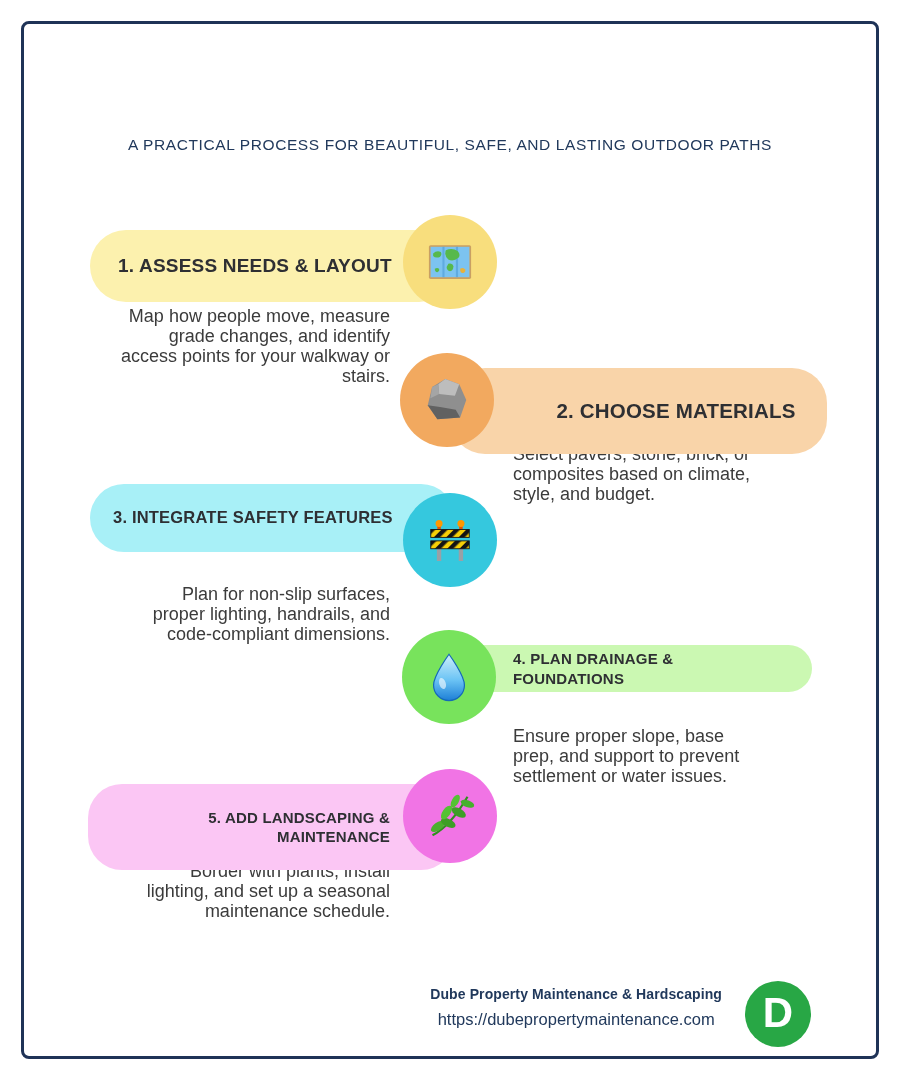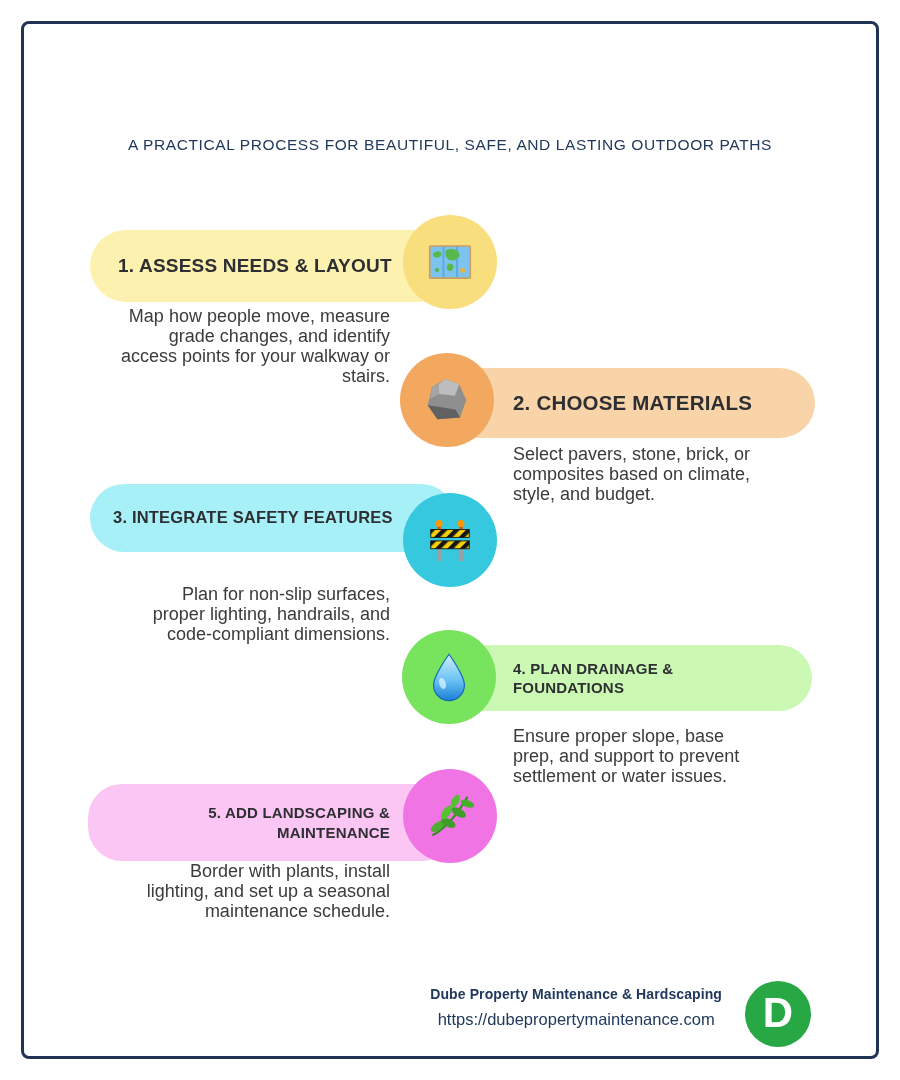--- a/index.html
+++ b/index.html
@@ -36,35 +36,35 @@
     position:absolute;margin:0;color:var(--body);font-size:18px;line-height:20px;
     white-space:pre-line;
   }
   
   .step1 .pill{left:90px;top:230px;width:365px;height:72px;border-radius:36px;padding-left:28px;box-sizing:border-box;}
   .step1 .pill-label{font-size:19px;}
   .step1 .circle{left:403px;top:215px;}
   .step1 .desc{left:90px;top:306px;width:300px;text-align:right;}
   
   .step2 .circle{left:400px;top:353px;}
-  .step2 .pill{left:438px;top:368px;width:377px;height:70px;border-radius:35px;padding-left:75px;box-sizing:border-box;}
+  .step2 .pill{left:450px;top:368px;width:377px;height:86px;border-radius:35px;padding-left:75px;box-sizing:border-box;justify-content:center;}
   .step2 .pill-label{font-size:20.5px;}
   .step2 .desc{left:513px;top:444px;width:295px;text-align:left;}
   
   .step3 .pill{left:90px;top:484px;width:365px;height:68px;border-radius:34px;padding-left:23px;box-sizing:border-box;}
   .step3 .pill-label{font-size:16.5px;}
   .step3 .circle{left:403px;top:493px;}
   .step3 .desc{left:90px;top:584px;width:300px;text-align:right;}
   
   .step4 .circle{left:402px;top:630px;}
-  .step4 .pill{left:438px;top:645px;width:374px;height:66px;border-radius:34px;padding-left:75px;box-sizing:border-box;}
+  .step4 .pill{left:438px;top:645px;width:374px;height:47px;border-radius:34px;padding-left:75px;box-sizing:border-box;}
   .step4 .pill-label{font-size:15px;}
   .step4 .desc{left:513px;top:726px;width:295px;text-align:left;}
   
-  .step5 .pill{left:88px;top:784px;width:367px;height:77px;border-radius:34px;
+  .step5 .pill{left:88px;top:784px;width:367px;height:86px;border-radius:34px;
                padding-right:65px;box-sizing:border-box;justify-content:flex-end;align-items:center;}
   .step5 .pill-label{font-size:15px;text-align:right;}
   .step5 .circle{left:403px;top:769px;}
   .step5 .desc{left:90px;top:861px;width:300px;text-align:right;}
 
   .footer-text{position:absolute;right:178px;top:986px;text-align:center;color:var(--navy);}
   .company{font-size:14px;font-weight:bold;letter-spacing:0.1px;}
   .url{font-size:16.5px;margin-top:8px;}
   .logo{
     position:absolute;left:745px;top:981px;width:66px;height:66px;border-radius:50%;

